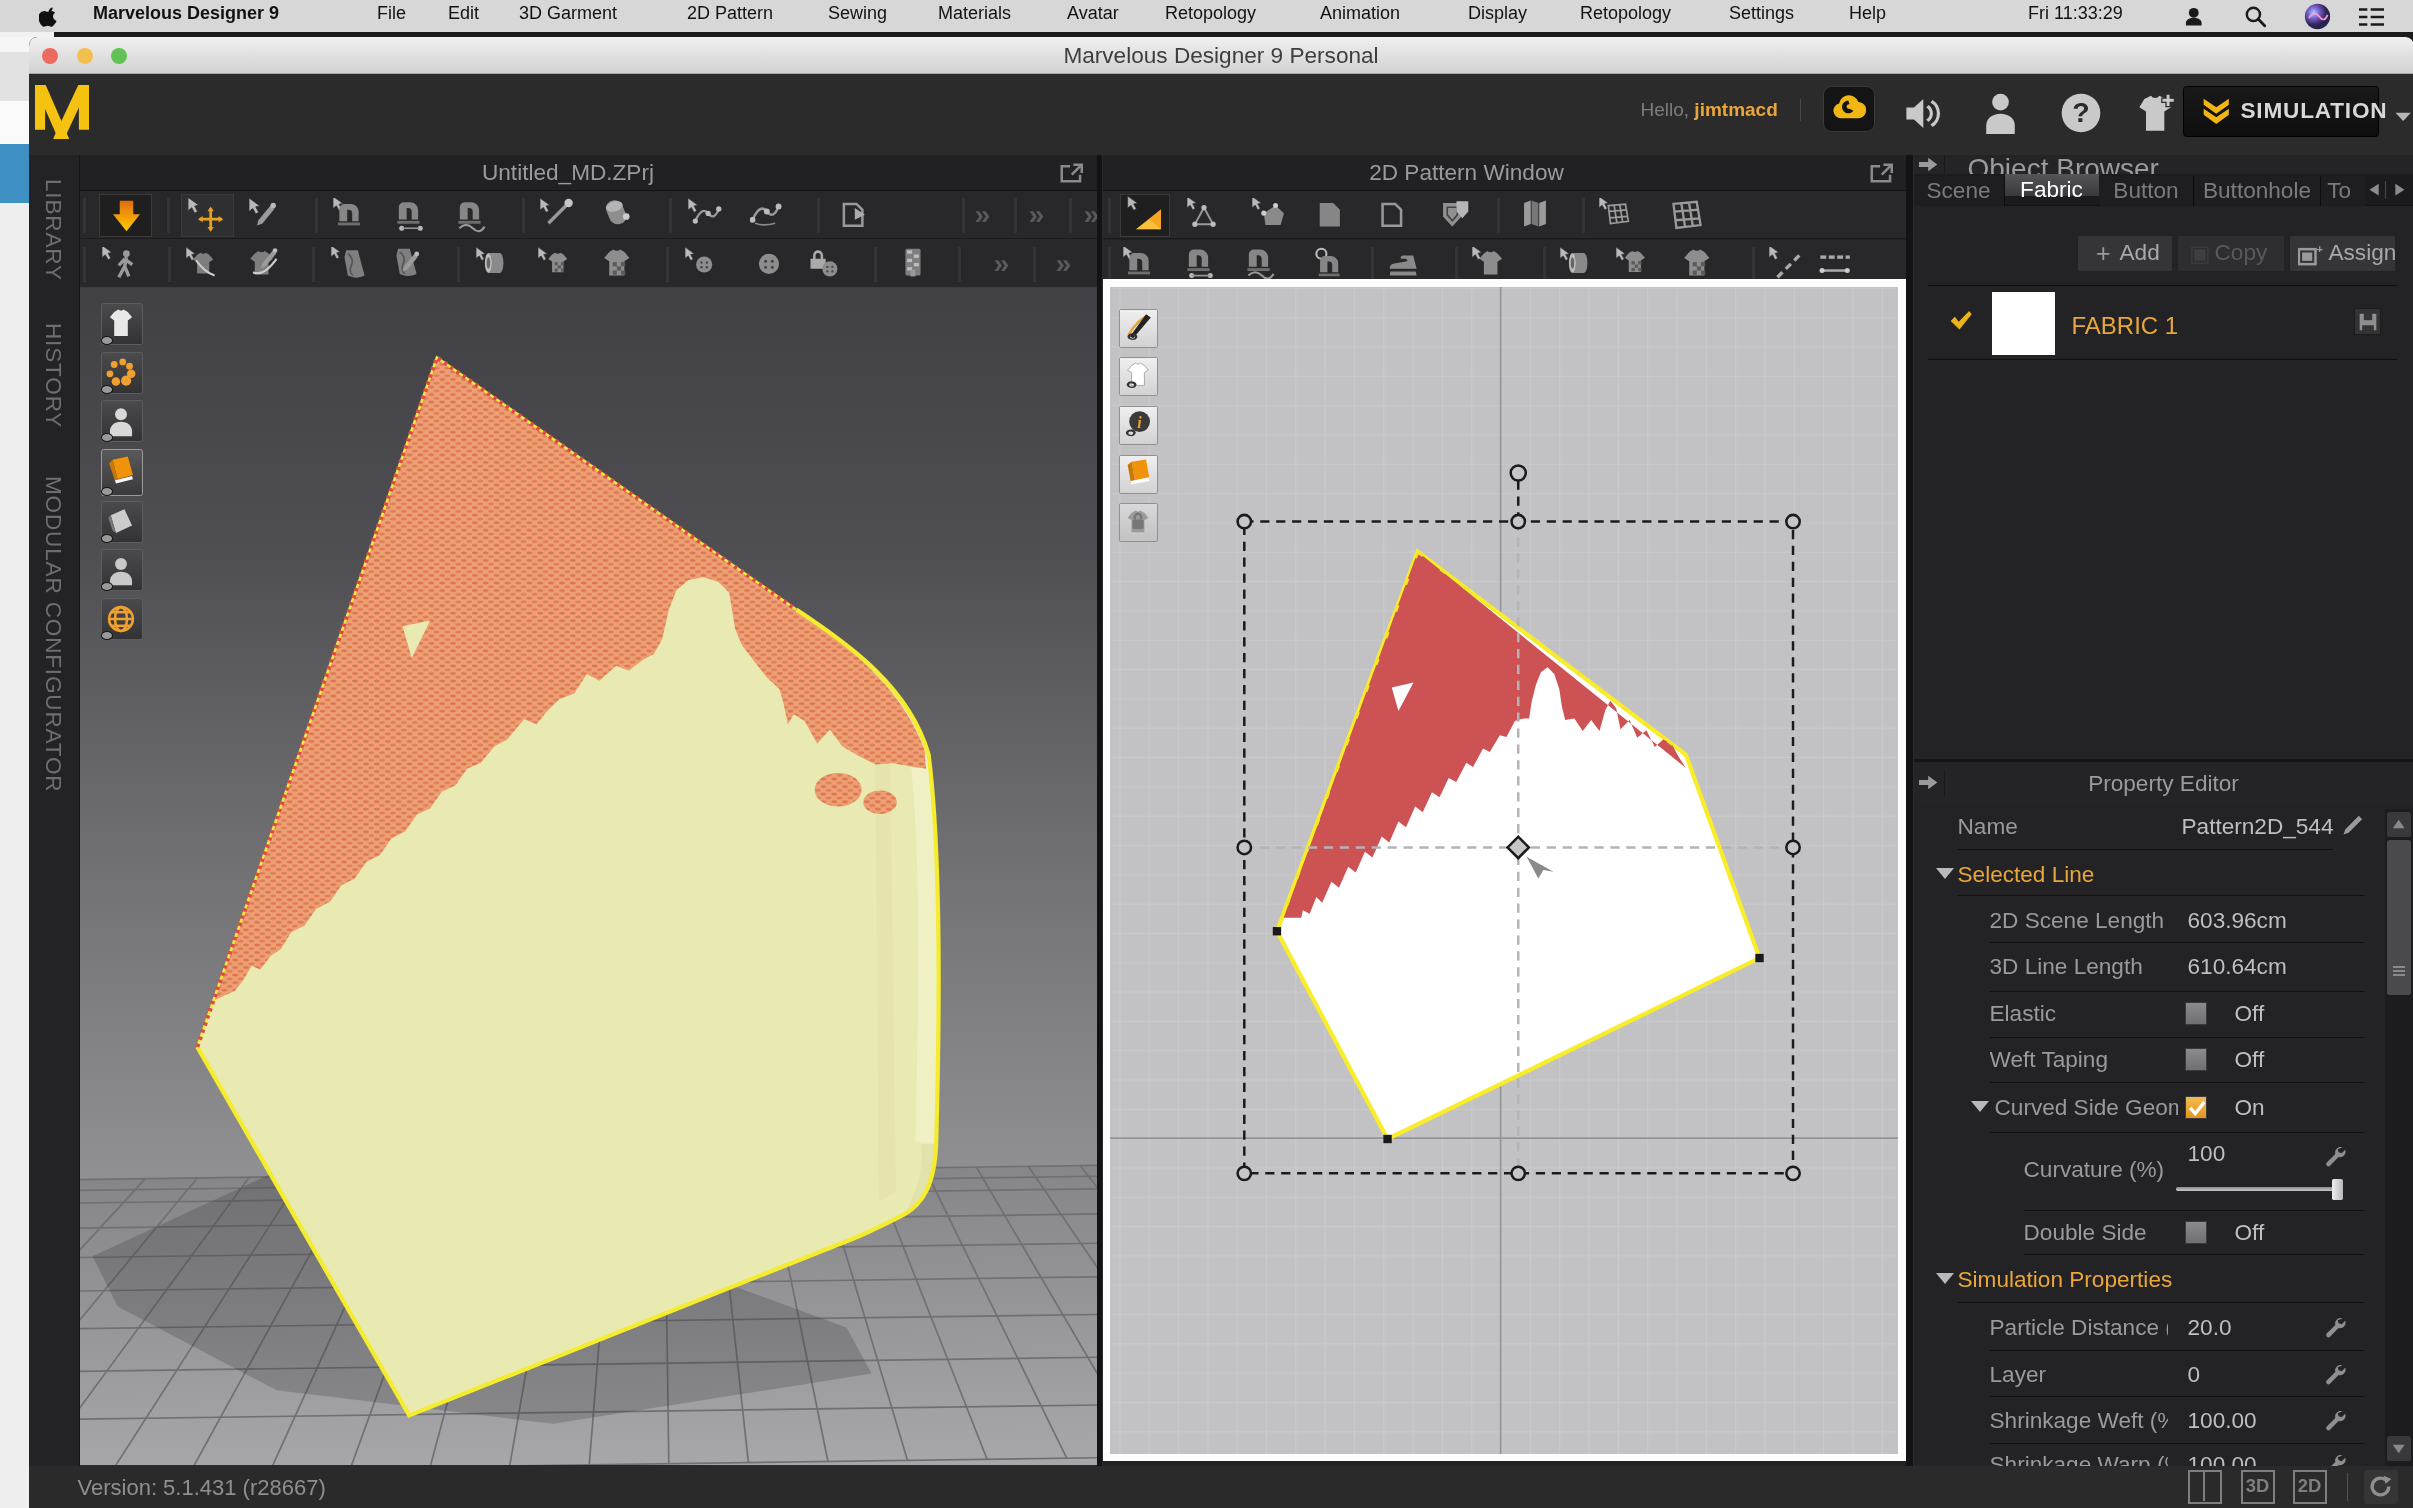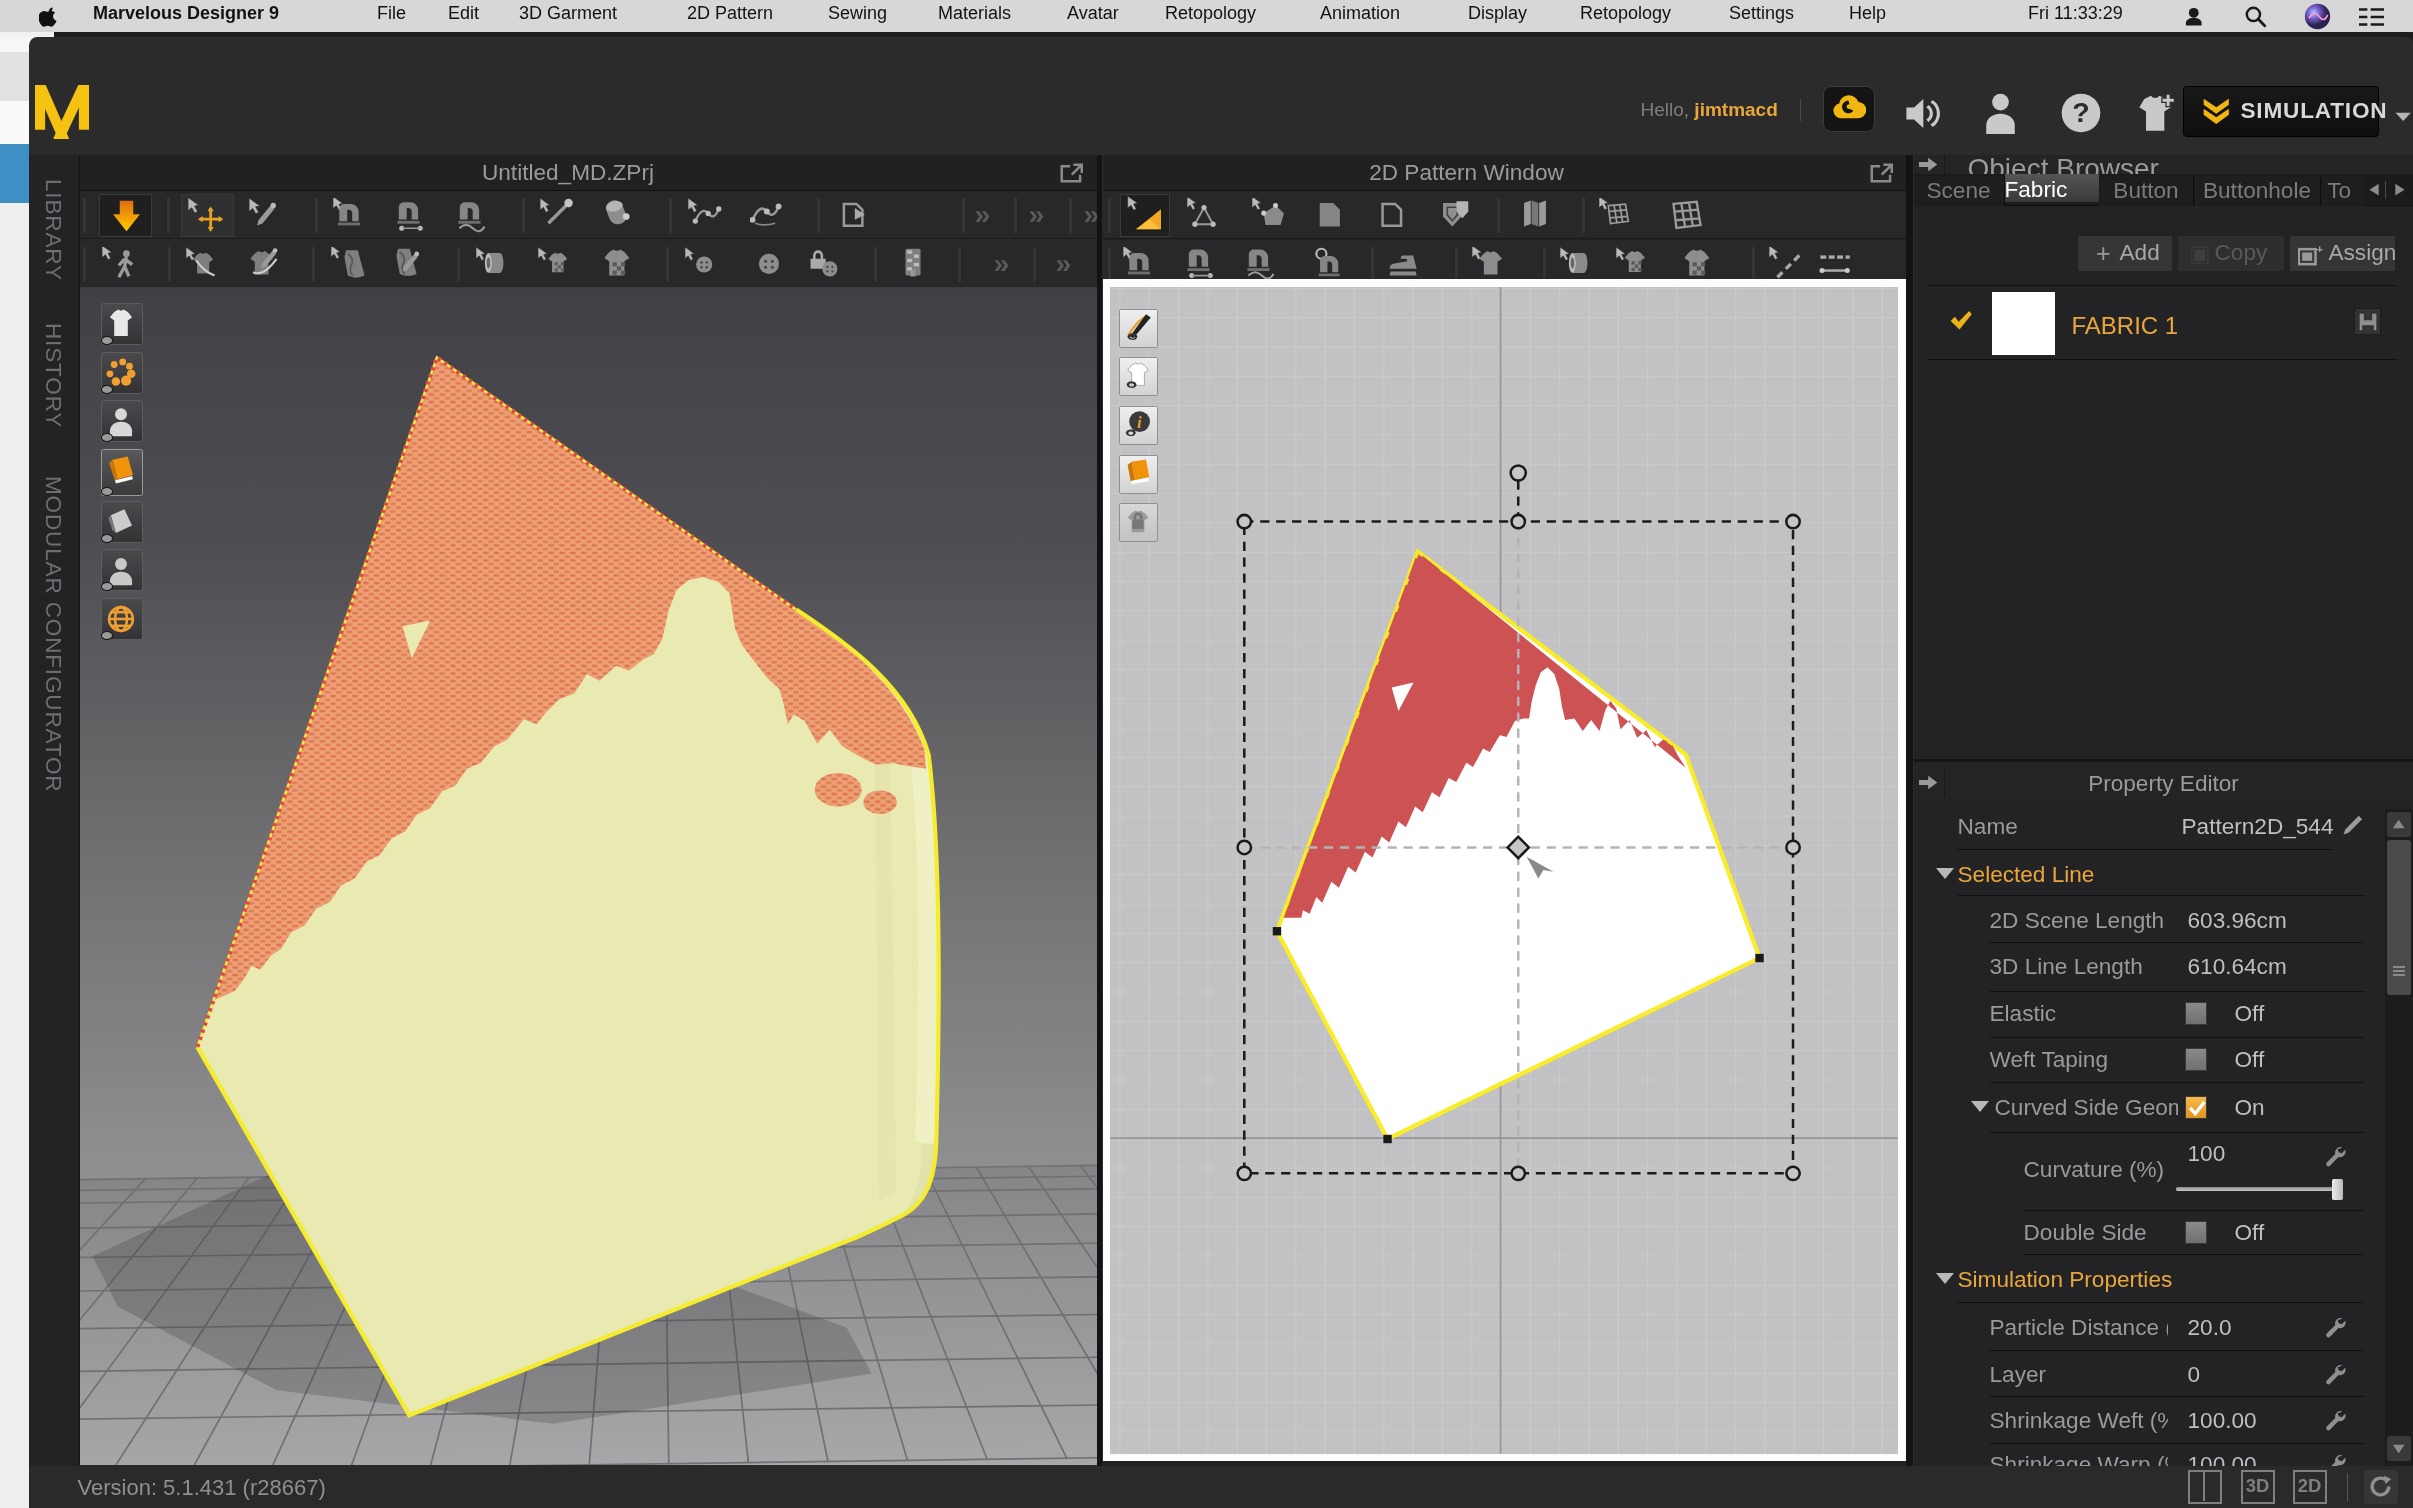--- a/index.html
+++ b/index.html
@@ -774,21 +774,21 @@
       <div class="abs" style="left:0;top:0;width:500px;height:19px;background:#242426;">
         <svg class="abs" style="left:5px;top:1.7px;" width="18.4" height="15" viewBox="0 0 22 18">
             <path fill="#9a9a9a" d="M0 6 h11 V1 l11 8 -11 8 v-5 H0 z"></path>
           </svg>
         <div class="abs" style="left:30px;top:0px;width:1.7px;height:19px;background:#19191b;"></div>
       </div>
       <div class="abs" style="left:54px;top:-2.5px;width:436px;height:22px;color:#9b9b9b;font-size:28px;text-align:left;">Object Browser</div>
 
       <div class="abs" style="left:0;top:19px;width:500px;height:32px;background:#1b1b1d;border-bottom:0.8px solid #111;">
         <div class="abs" style="left:0;top:1.7px;width:91px;height:30px;background:#1e1e20;border-right:0.8px solid #0d0d0d;color:#7b7b7b;font-size:22.6px;text-align:center;line-height:30px;">Scene</div>
-        <div class="abs" style="left:91px;top:0px;width:94px;height:28px;background:linear-gradient(#555557,#39393b);color:#fff;font-size:22.6px;text-align:left;line-height:32px;">Fabric</div>
+        <div class="abs" style="left:91px;top:0px;width:94px;height:22px;background:linear-gradient(#555557,#39393b);color:#fff;font-size:22.6px;text-align:center;line-height:32px;">Fabric</div>
         <div class="abs" style="left:186px;top:1.7px;width:94px;height:30px;background:#1e1e20;border-right:0.8px solid #0d0d0d;color:#7b7b7b;font-size:22.6px;text-align:center;line-height:30px;">Button</div>
         <div class="abs" style="left:281px;top:1.7px;width:126px;height:30px;background:#1e1e20;border-right:0.8px solid #0d0d0d;color:#7b7b7b;font-size:22.6px;text-align:center;line-height:30px;">Buttonhole</div>
         <div class="abs" style="left:407px;top:1.7px;width:44px;height:30px;background:#1e1e20;color:#7b7b7b;font-size:22.6px;text-align:left;line-height:30px;padding-left:6.7px;">To</div>
         <svg class="abs" style="left:453px;top:9.2px;" width="15" height="13.4" viewBox="0 0 18 16">
             <path fill="#8c8c8c" d="M14 1 v14 L3 8 z"></path>
           </svg>
         <div class="abs" style="left:471px;top:6.7px;width:1.7px;height:18.4px;background:#4a4a4a;"></div>
         <svg class="abs" style="left:478px;top:9.2px;" width="15" height="13.4" viewBox="0 0 18 16">
             <path fill="#8c8c8c" d="M4 1 v14 L15 8 z"></path>
           </svg>
@@ -932,15 +932,21 @@
       <div class="abs" style="left:2212px;top:4.2px;width:34px;height:34px;border:2.5px solid #7f7f7f;color:#7f7f7f;font-size:18.4px;font-weight:bold;text-align:center;line-height:28.5px;">3D</div>
       <div class="abs" style="left:2264px;top:4.2px;width:34px;height:34px;border:2.5px solid #7f7f7f;color:#7f7f7f;font-size:18.4px;font-weight:bold;text-align:center;line-height:28.5px;">2D</div>
       <div class="abs" style="left:2318px;top:6.7px;width:1.7px;height:28.5px;background:#555;"></div>
       <div class="abs" style="left:2335px;top:4.2px;width:34px;height:34px;background:#353535;border-radius:3.4px;">
         <svg class="abs" style="left:4.2px;top:4.2px;" width="25" height="25" viewBox="0 0 30 30">
             <path fill="none" stroke="#8f8f8f" stroke-width="4" d="M25 15 a10 10 0 1 1 -4-8"></path>
             <path fill="#8f8f8f" d="M19 2 l9 4 -7 6 z"></path>
           </svg>
       </div>
     </div>
+    <div id="titlebar">
+      <div class="tl" style="left:13.4px; background:#ed6a5f;"></div>
+      <div class="tl" style="left:48px; background:#f5bf4f;"></div>
+      <div class="tl" style="left:82px; background:#61c354;"></div>
+      <div class="ttext">Marvelous Designer 9 Personal</div>
+    </div>
   </div>
 </div>
 
 
 </body></html>

